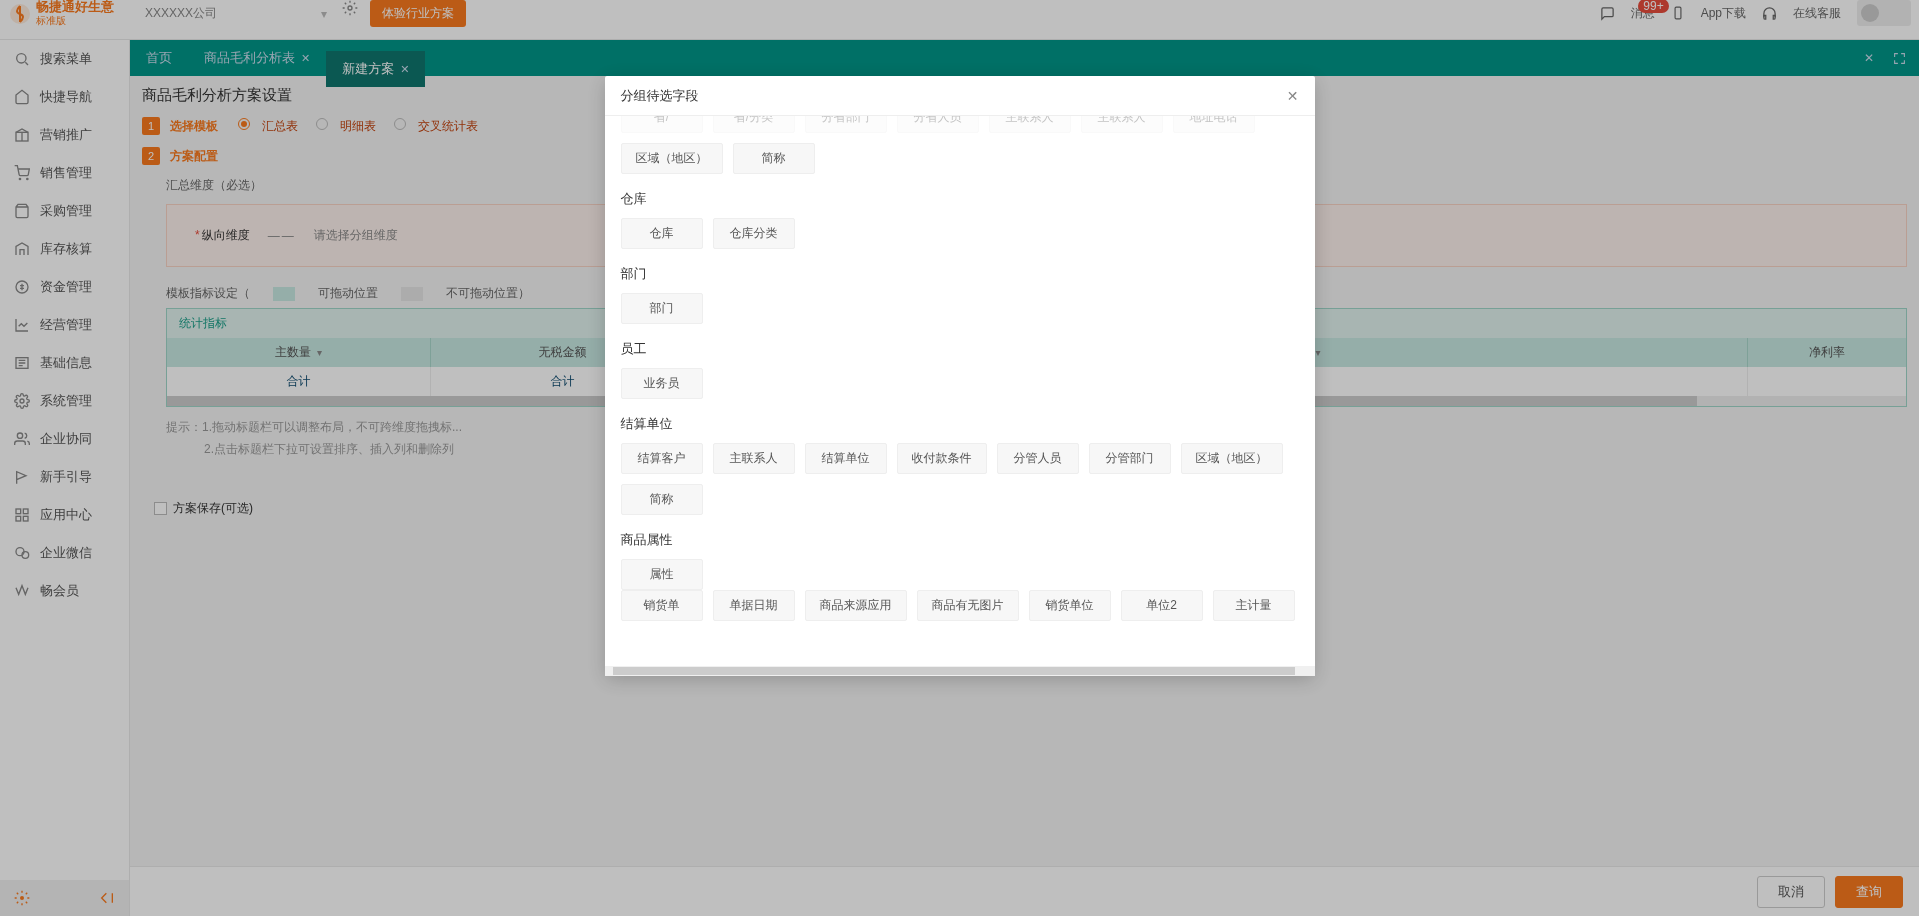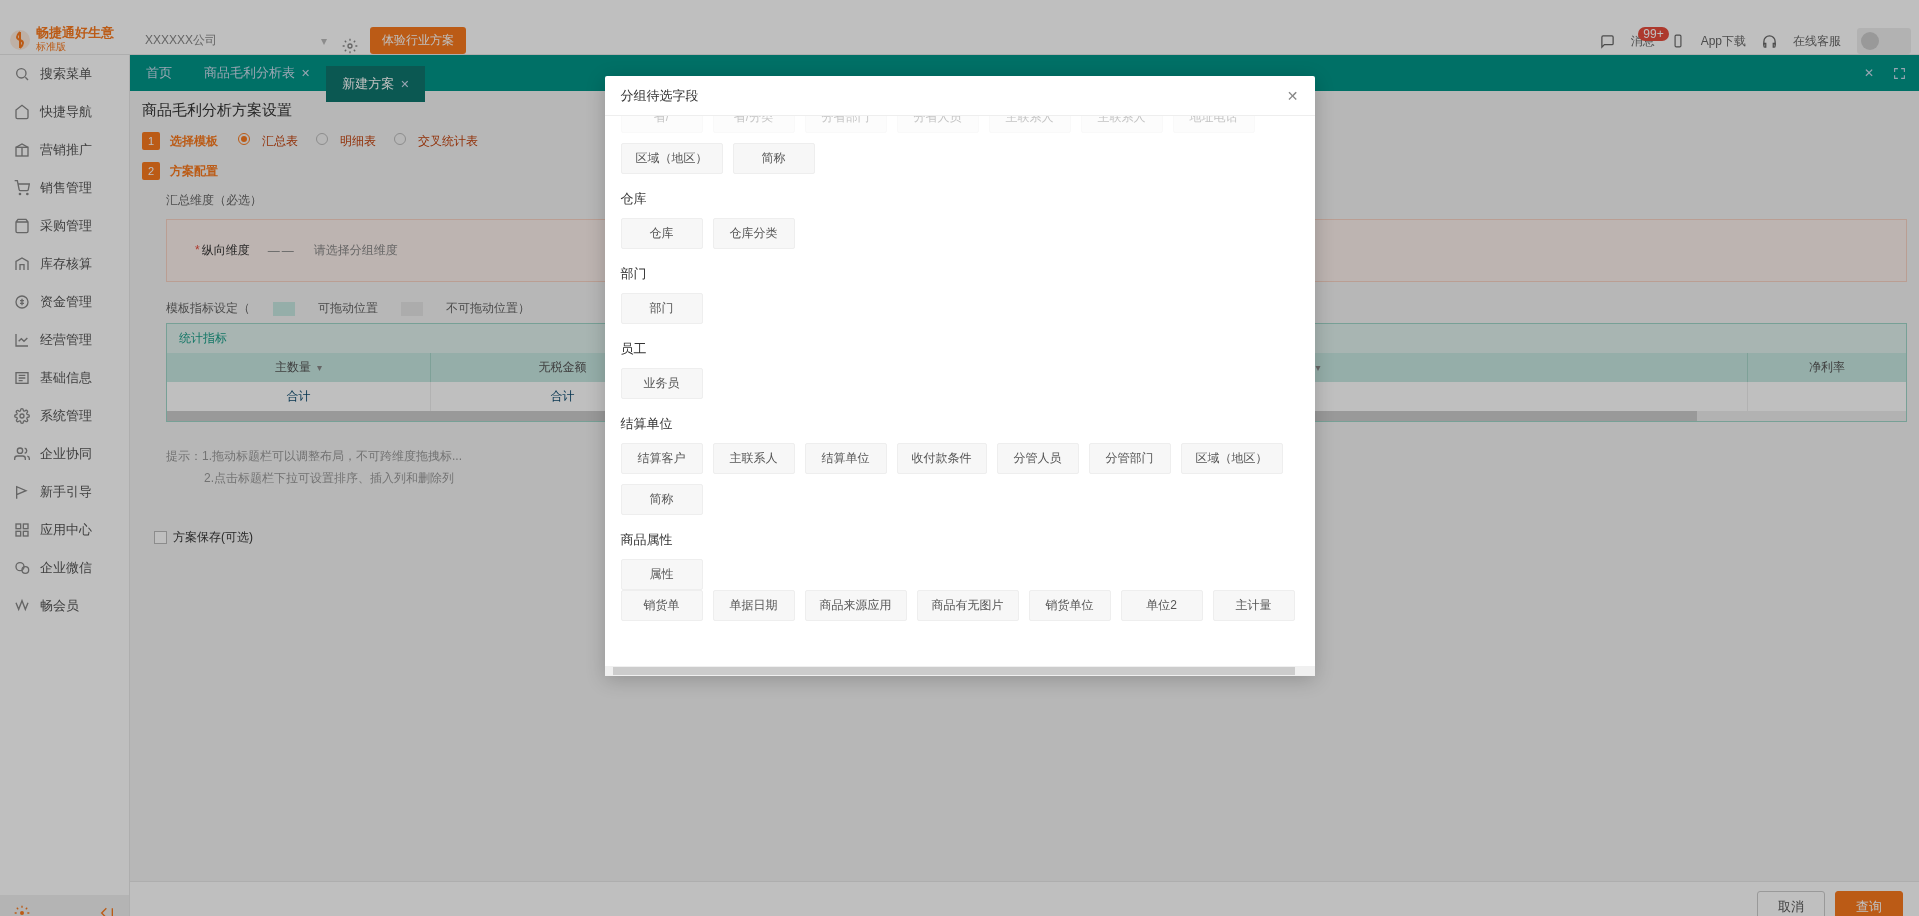--- a/index.html
+++ b/index.html
@@ -1,19 +1,19 @@
 <!DOCTYPE html>
 <html><head>
 <meta charset="utf-8">
 <style>
 * { margin: 0; padding: 0; box-sizing: border-box; }
 body { font-family: "Microsoft YaHei", sans-serif; font-size: 12px; color: #333; background: #f5f5f5; overflow: hidden; }
 
 
-.top-header { height: 55px; background: #fff; border-bottom: 1px solid #e8e8e8; display: flex; align-items: flex-end; padding: 0 8px; }
+.top-header { height: 40px; background: #fff; border-bottom: 1px solid #e8e8e8; display: flex; align-items: flex-start; padding: 0 8px; }
 .logo-wrap { width: 120px; display: flex; align-items: center; gap: 4px; }
 .logo-icon { width: 24px; height: 24px; color: #fa7a1e; }
 .logo-text { font-size: 13px; font-weight: bold; color: #fa7a1e; line-height: 1.1; }
 .logo-sub { font-size: 10px; color: #fa7a1e; }
 .company-select { margin-left: 8px; flex: 0 0 200px; display: flex; align-items: center; gap: 6px; border: 1px solid transparent; padding: 4px 8px; color: #888; cursor: pointer; }
 .company-select .chev { margin-left: auto; color: #bbb; }
 .gear-icon { margin-left: 6px; color: #888; cursor: pointer; }
 .orange-btn { margin-left: 12px; background: #fa7a1e; color: #fff; padding: 5px 12px; border-radius: 3px; cursor: pointer; border: none; font-size: 12px; }
 .header-spacer { flex: 1; }
 .header-right { display: flex; align-items: center; gap: 16px; }
@@ -68,21 +68,21 @@
 .stat-cols { display: flex; background: #c7e8e2; }
 .stat-col { flex: 1; min-width: 110px; padding: 6px 0; text-align: center; color: #555; display: flex; align-items: center; justify-content: center; gap: 6px; border-right: 1px solid #a8d7cb; }
 .stat-col:last-child{border-right:none;}
 .chev-down { font-size: 10px; color: #888; }
 .stat-sum { display: flex; background: #fff; }
 .stat-sum .cell { flex:1; min-width:110px; text-align:center; padding:6px 0; color:#0c4a6e; border-right:1px solid #eee;}
 .stat-sum .cell:last-child{border-right:none;}
 .h-scroll { height: 10px; background: #eee; position: relative; }
 .h-scroll::after { content:""; position:absolute; left:0; top:0; width:88%; height:100%; background:#ccc; }
 
-.hint { margin-top: 24px; color: #999; font-size: 12px; line-height: 1.8; }
+.hint { margin-top: 10px; color: #999; font-size: 12px; line-height: 1.8; }
 
 .save-row { margin-top: 40px; display: flex; align-items: center; gap: 6px; margin-left: 12px; }
 .checkbox { width: 13px; height: 13px; border: 1px solid #bbb; background: #fff; }
 
 
 .footer-bar { height: 50px; border-top: 1px solid #e8e8e8; background: #fff; display: flex; align-items: center; justify-content: flex-end; gap: 10px; padding: 0 16px; }
 .btn { padding: 6px 20px; border-radius: 3px; cursor: pointer; font-size: 13px; }
 .btn-default { background: #fff; border: 1px solid #ccc; color: #555; }
 .btn-primary { background: #fa7a1e; border: 1px solid #fa7a1e; color: #fff; }
 

